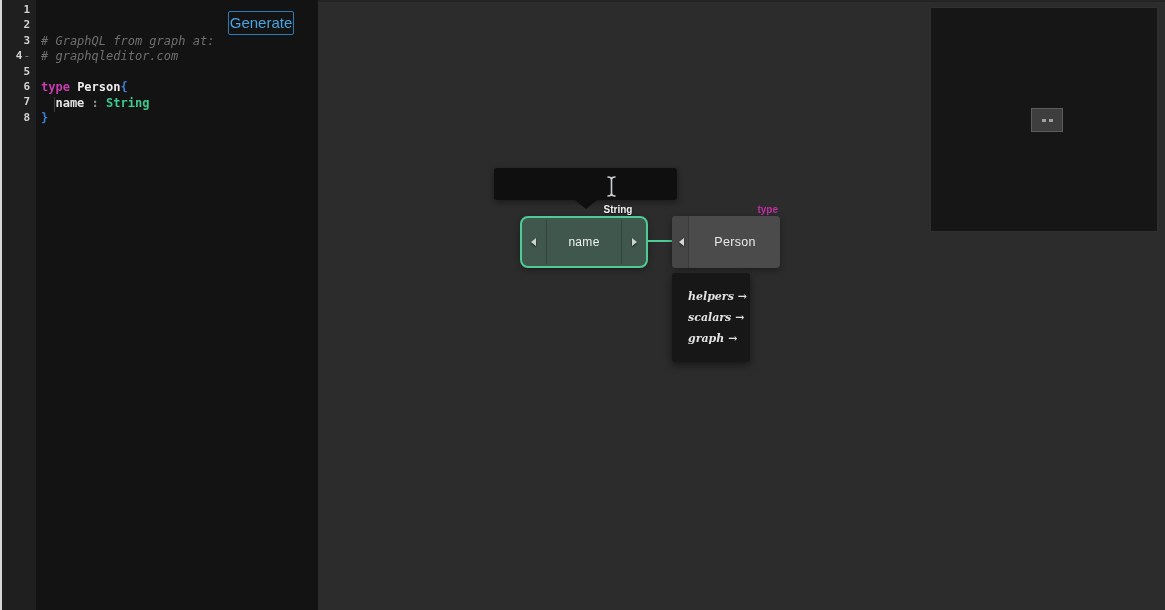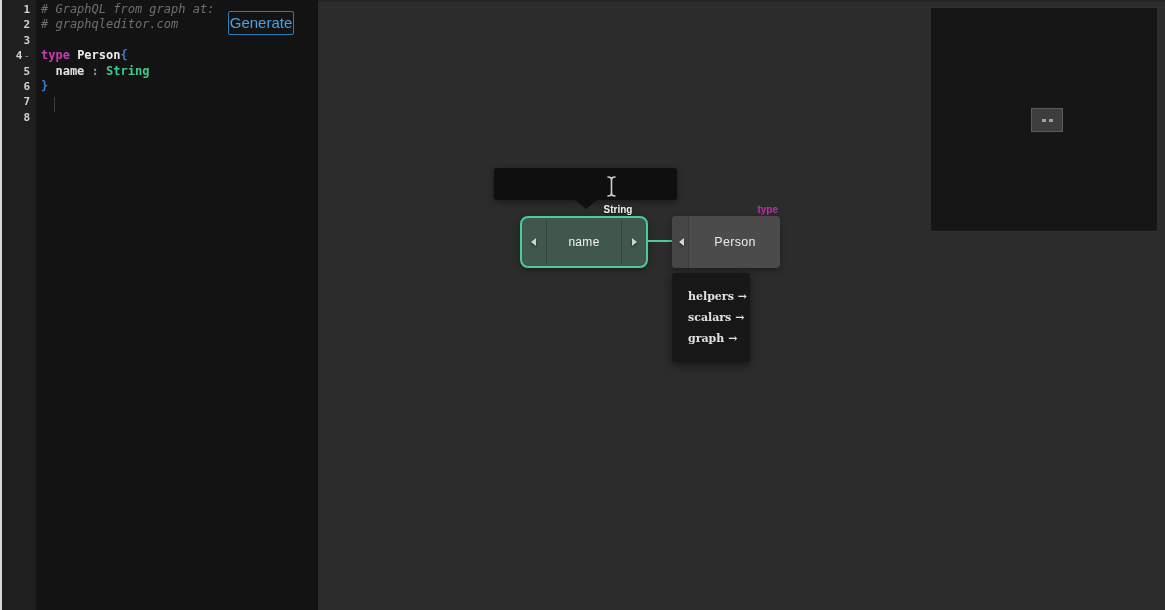--- a/index.html
+++ b/index.html
@@ -10,21 +10,21 @@
   
   .editor { position:absolute; left:0; top:0; width:318px; height:610px; background:#131313; }
   .editor-edge { position:absolute; left:0; top:0; width:2px; height:610px; background:#d8d8d8; }
   .gutter-bg { position:absolute; left:2px; top:0; width:34px; height:610px; background:#1f1f1f; }
   .ed-rows { position:absolute; left:2px; top:0; right:0; padding-top:2px;
              font-family:"DejaVu Sans Mono", monospace; font-size:12px; }
   .ed-row { height:15.4px; line-height:15.4px; white-space:pre; display:flex; }
   .ed-num { display:inline-block; width:34px; flex:0 0 34px; text-align:right; padding-right:6px;
             color:#d3d3d3; font-weight:bold; font-size:11px; position:relative; }
   .ed-fold { color:#8a8a8a; font-weight:normal; margin-left:1px; }
-  .ed-code { padding-left:5px; white-space:pre; }
+  .ed-code { padding-left:5px; white-space:pre;margin-top:32px; }
   .tok-comment { color:#6f6f6f; font-style:italic; }
   .tok-keyword { color:var(--keyword-pink,#c73cb0); font-weight:bold; }
   .tok-typename { color:#ededed; font-weight:bold; }
   .tok-brace { color:var(--brace-blue,#3d7fd6); font-weight:bold; }
   .tok-plain { color:#e3e3e3; font-weight:bold; }
   .tok-punct { color:#8f8f8f; font-weight:bold; }
   .tok-scalar { color:var(--scalar-green,#3ec98e); font-weight:bold; }
   .ed-caret { position:absolute; left:54px; top:97px; width:1px; height:15px; background:#3c3c3c; }
 
   .generate-btn { position:absolute; left:228px; top:11px; width:66px; height:24px;
@@ -72,21 +72,21 @@
   .type-node { position:absolute; left:354px; top:216px; width:108px; height:52px;
                background:#4b4b4b; border-radius:4px; box-shadow:0 2px 6px rgba(0,0,0,.35); }
   .type-node .strip { position:absolute; left:0; top:0; bottom:0; width:17px; background:#464646;
                       border-right:1px solid #3b3b3b; border-radius:4px 0 0 4px; }
   .type-node .tri-left { left:7px; border-top-width:4px; border-bottom-width:4px; border-right-color:#d8d8d8; }
   .type-node .node-label { left:18px; color:#e9e9e9; font-size:12.5px; }
 
   
   .ctx-menu { position:absolute; left:354px; top:273px; width:78px; height:89px;
               background:#171717; border-radius:3px; box-shadow:0 3px 8px rgba(0,0,0,.5);
-              padding:13px 0 0 16px; }
+              padding:13px 0 0 16px;font-style:italic; }
   .menu-item { height:21px; line-height:21px; color:#e2e2e2; font-size:11px; font-weight:bold;
                font-family:"DejaVu Serif", serif; cursor:pointer; white-space:nowrap; }
 
   
   .minimap { position:absolute; left:612px; top:7px; width:228px; height:225px;
              background:#161616; border:1px solid #303030; }
   .mini-viewport { position:absolute; left:100px; top:100px; width:32px; height:24px;
                    background:#3e3e3e; border:1px solid #5c5c5c;
                    display:flex; align-items:center; justify-content:center; gap:3px; cursor:move; }
   .mini-dot { width:4px; height:3px; background:#a0a0a0; }

